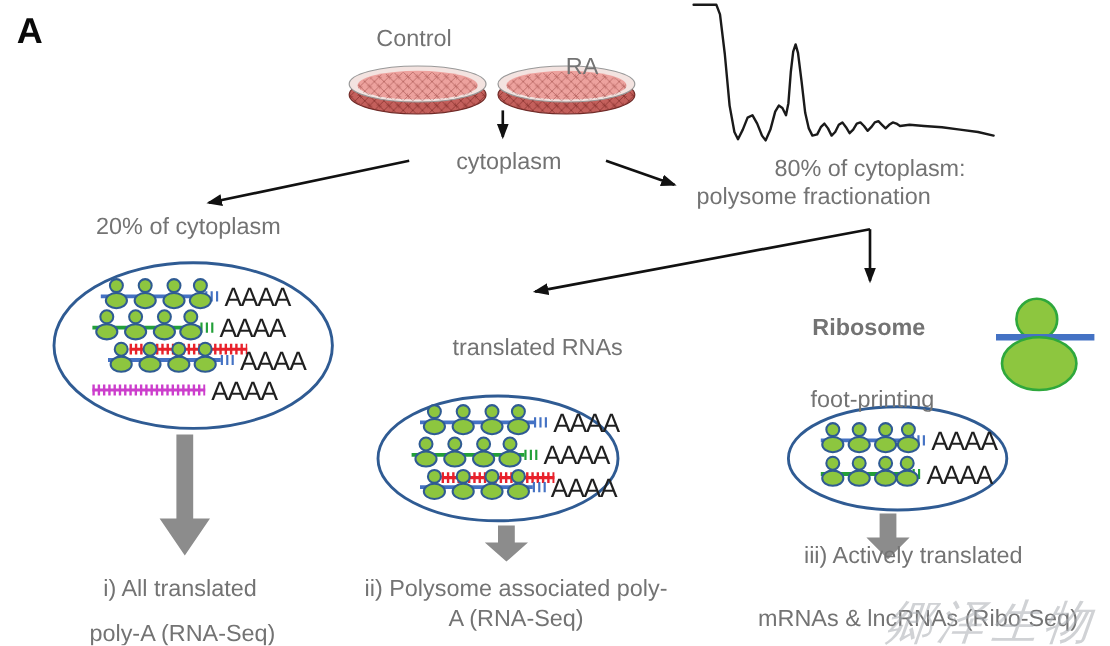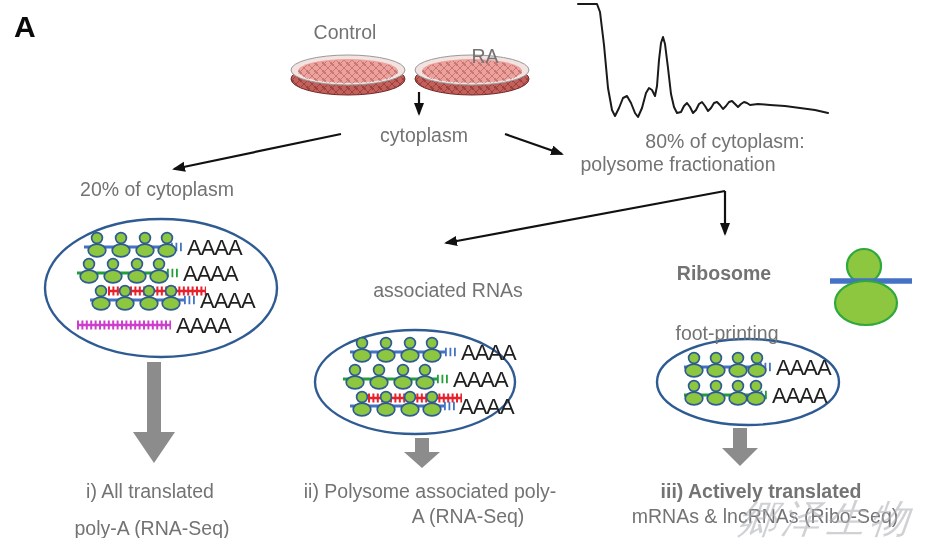--- a/index.html
+++ b/index.html
@@ -176,28 +176,28 @@
 
   <div class="lbl" style="left:345px;top:20px;">Control</div>
   <div class="lbl" style="left:485px;top:20px;margin-top:24px;">RA</div>
   <div class="lbl" style="left:424px;top:123px;">cytoplasm</div>
 
   <div class="lbl" style="left:157px;top:177px;">20% of cytoplasm</div>
 
   <div class="lbl" style="left:725px;top:129px;">80% of cytoplasm:</div>
   <div class="lbl" style="left:678px;top:152px;">polysome fractionation</div>
 
-  <div class="lbl" style="left:448px;top:278px;">associated RNAs</div>
+  <div class="lbl" style="left:448px;top:278px;">translated RNAs</div>
 
   <div class="lbl" style="left:724px;top:261px;font-weight:bold;">Ribosome</div>
   <div class="lbl" style="left:727px;top:281px;margin-top:40px;">foot-printing</div>
 
   <div class="lbl" style="left:150px;top:479px;">i) All translated</div>
   <div class="lbl" style="left:152px;top:516px;text-align:right;">poly-A (RNA-Seq)</div>
 
   <div class="lbl" style="left:430px;top:479px;">ii) Polysome associated poly-</div>
-  <div class="lbl" style="left:430px;top:504px;margin-left:38px;">A (RNA-Seq)</div>
-
-  <div class="lbl" style="left:761px;top:479px;font-weight:bold;">iii) Actively translated</div>
+  <div class="lbl" style="left:430px;top:504px;">A (RNA-Seq)</div>
+
+  <div class="lbl" style="left:761px;top:451px;">iii) Actively translated</div>
   <div class="lbl" style="left:765px;top:504px;">mRNAs &amp; lncRNAs (Ribo-Seq)</div>
 
   <div class="wm">郷泽生物</div>
 </div>
 
 </body></html>

